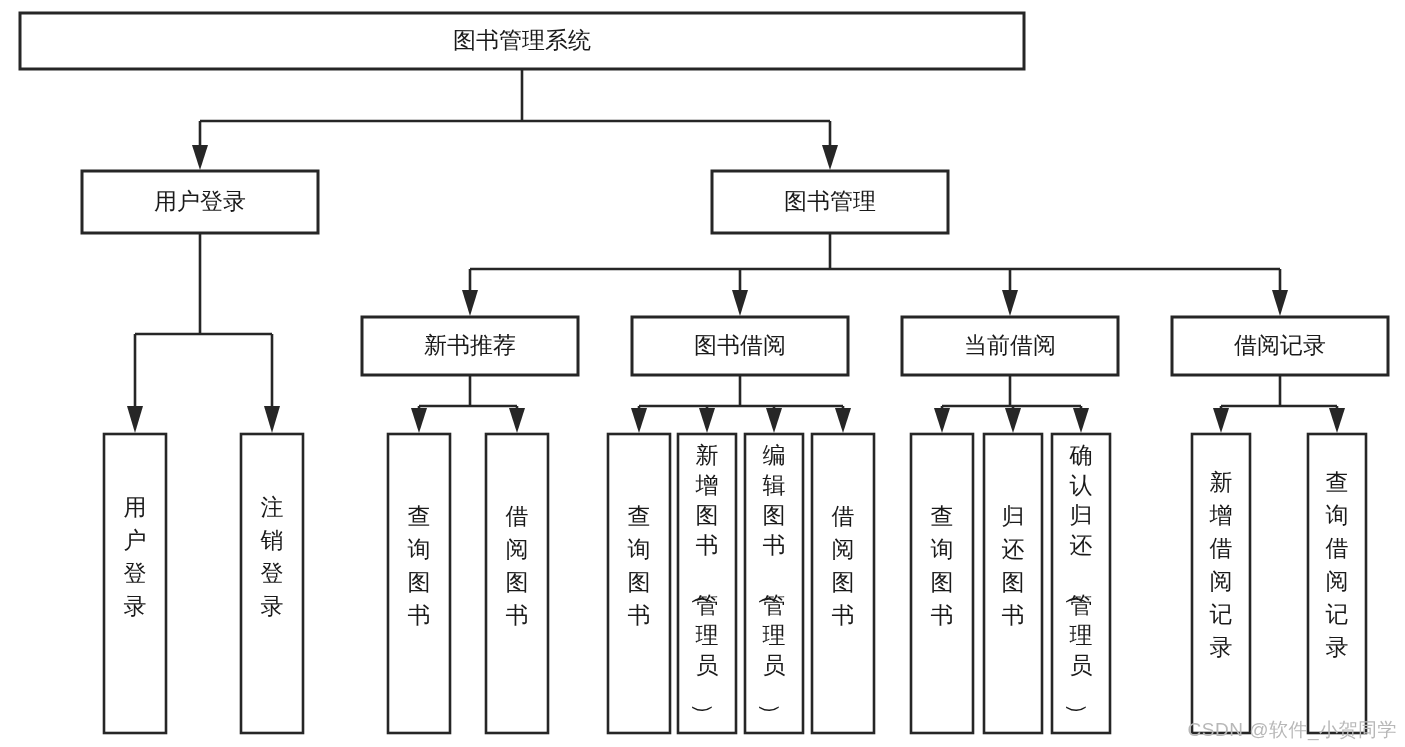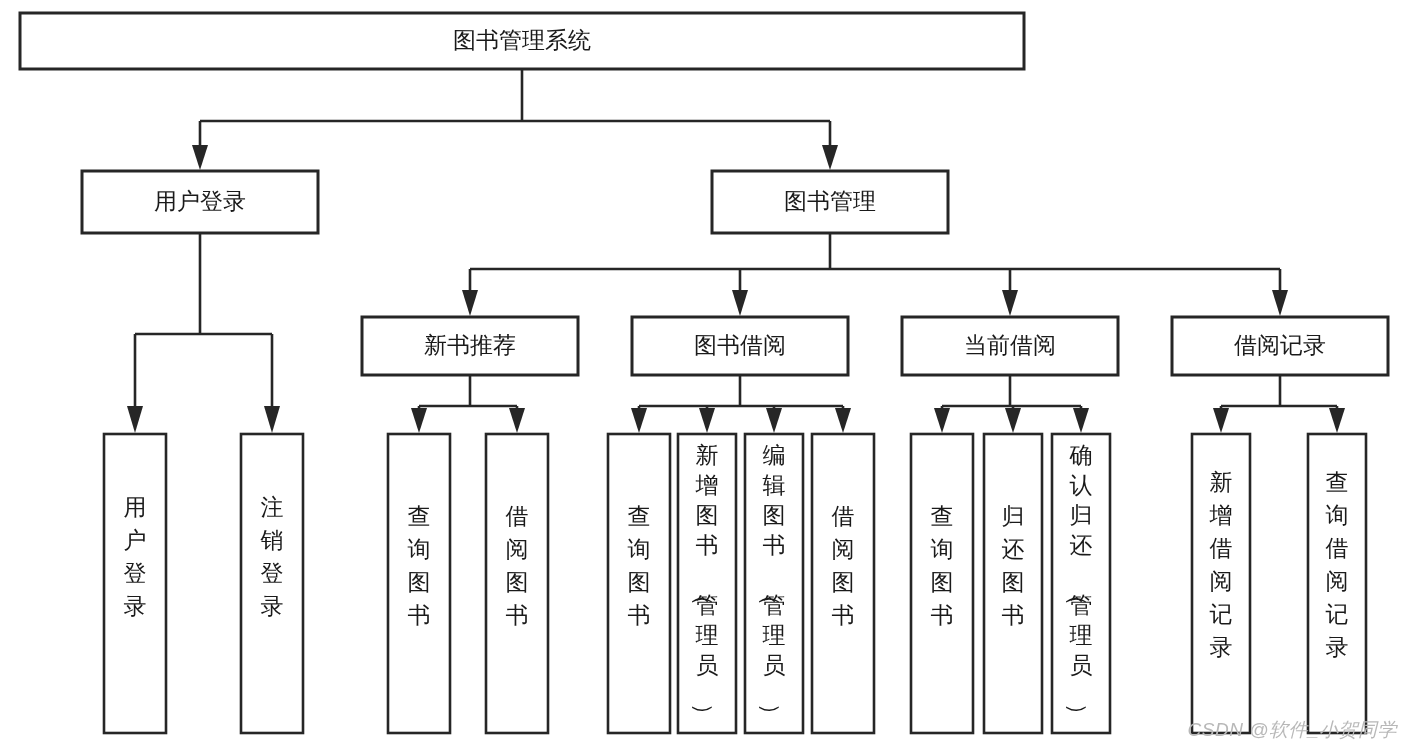--- a/index.html
+++ b/index.html
@@ -63,21 +63,20 @@
   .watermark {
     position: absolute;
     right: 8px;
     bottom: 4px;
     font-family: "Liberation Sans", "DejaVu Sans", sans-serif;
     font-size: 19px;
     color: #b8b8b8;
     letter-spacing: 0.5px;
     white-space: nowrap;
     user-select: none;
-    font-style: italic;
   }
 </style>
 </head>
 <body>
 
 <div id="diagram-root">
   <svg id="flow" viewBox="0 0 1405 747" xmlns="http://www.w3.org/2000/svg">
 
     <g>
 

